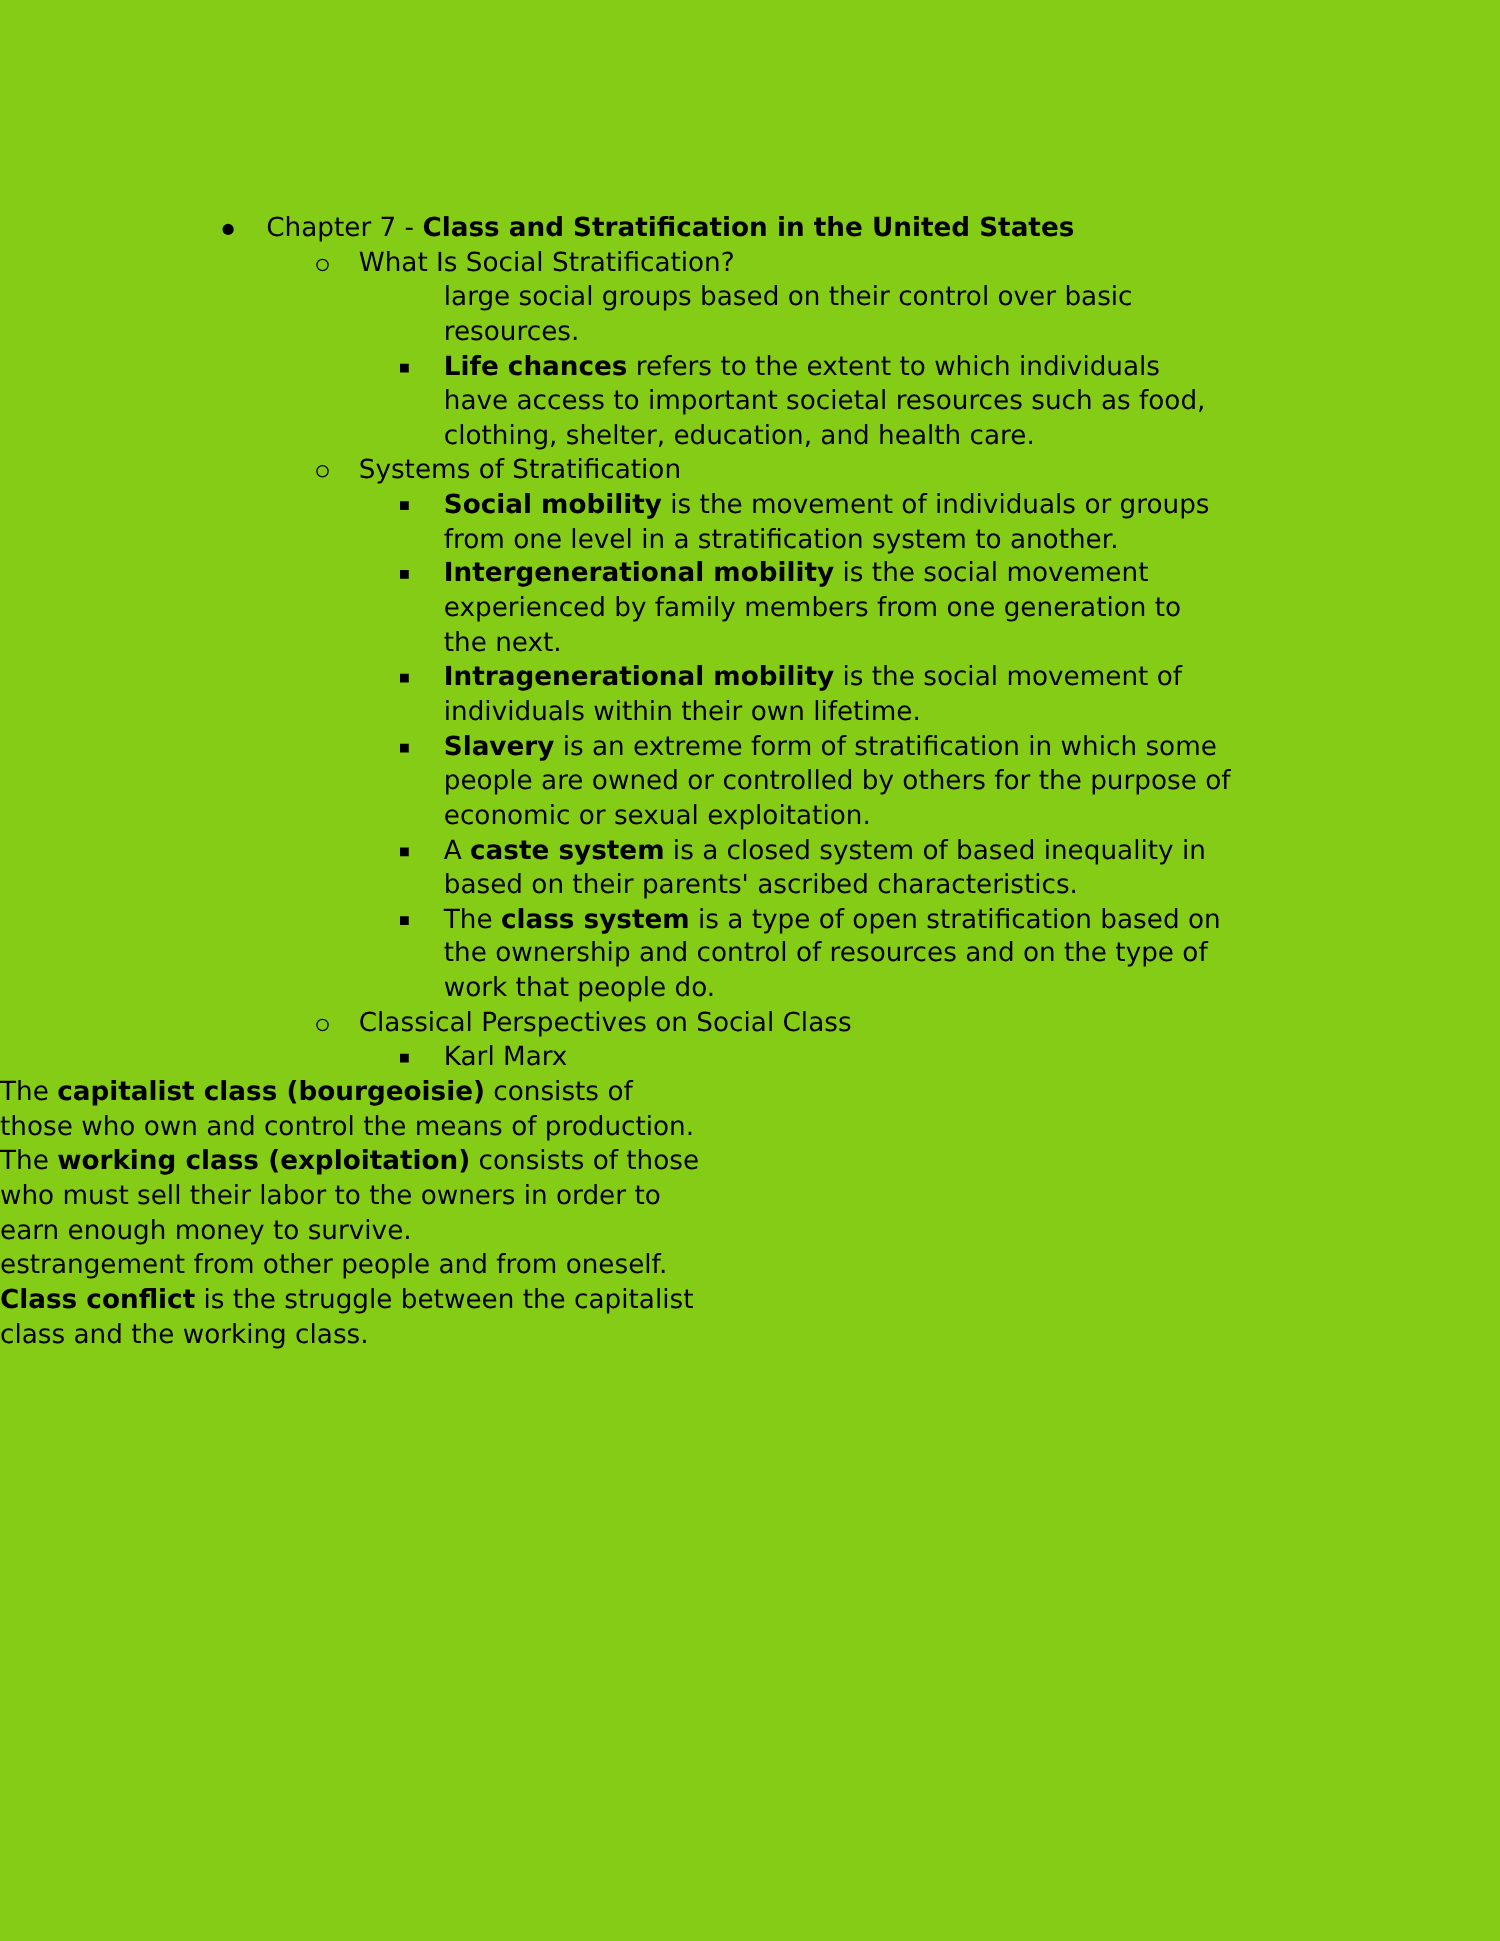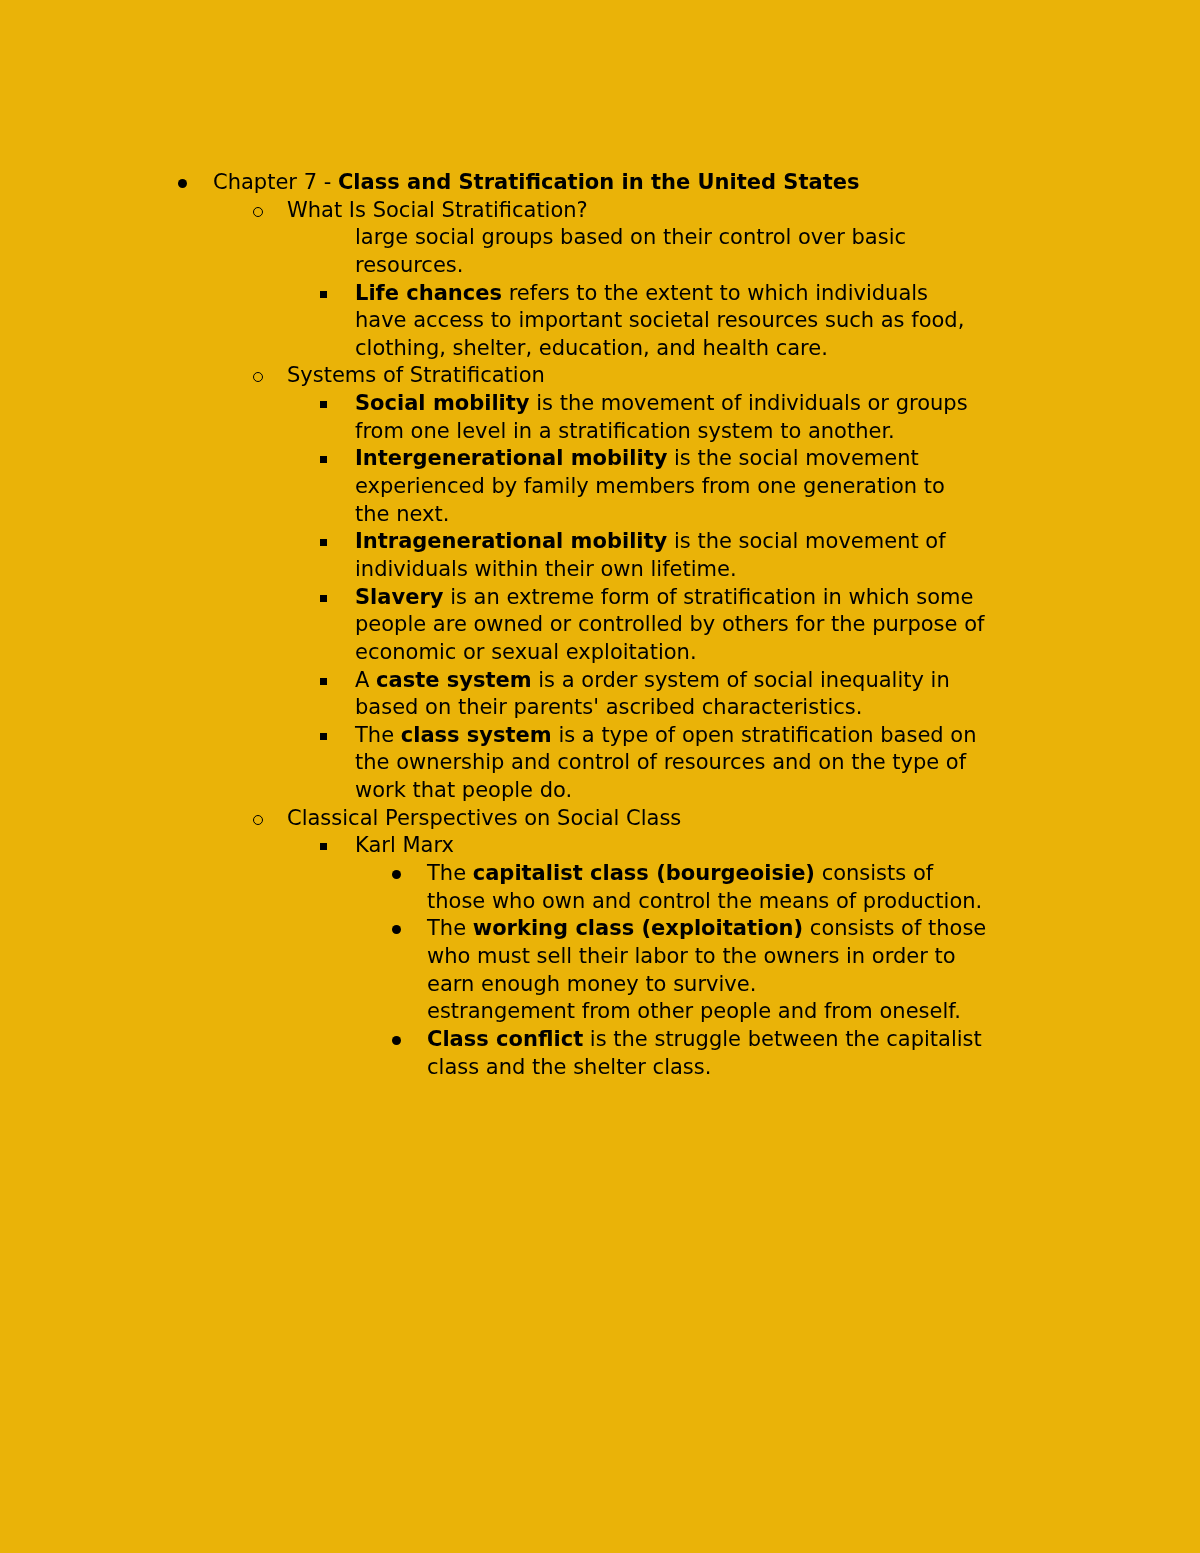--- a/index.html
+++ b/index.html
@@ -13,33 +13,33 @@
     color: #000000;
     font-family: "DejaVu Sans", "Liberation Sans", sans-serif;
     font-size: 21px;
     line-height: 27.65px;
     overflow: hidden;
     position: relative;
   }
   .page {
     position: absolute;
     inset: 0;
-    background: #eab308;
+    background: #84cc16;
   }
   .doc-list {
     position: absolute;
     top: 169px;
     left: 0;
     right: 0;
   }
   .item { position: relative; }
   .item.l1 { margin-left: 213px; }
   .item.l2 { margin-left: 287px; }
   .item.l3 { margin-left: 355px; }
-  .item.l4 { margin-left: 427px; }
+  .item.l4 { }
   .line {
     position: relative;
     white-space: nowrap;
     height: 27.65px;
   }
   .bold { font-weight: bold; }
   .bullet {
     position: absolute;
     display: block;
   }
@@ -102,21 +102,21 @@
       <div class="item l3">
         <div class="line"><span class="bullet bsquare"></span><span class="bold">Intragenerational mobility</span><span> is the social movement of</span></div>
         <div class="line"><span>individuals within their own lifetime.</span></div>
       </div>
       <div class="item l3">
         <div class="line"><span class="bullet bsquare"></span><span class="bold">Slavery</span><span> is an extreme form of stratification in which some</span></div>
         <div class="line"><span>people are owned or controlled by others for the purpose of</span></div>
         <div class="line"><span>economic or sexual exploitation.</span></div>
       </div>
       <div class="item l3">
-        <div class="line"><span class="bullet bsquare"></span><span>A </span><span class="bold">caste system</span><span> is a order system of social inequality in</span></div>
+        <div class="line"><span class="bullet bsquare"></span><span>A </span><span class="bold">caste system</span><span> is a closed system of based inequality in</span></div>
         <div class="line"><span>based on their parents' ascribed characteristics.</span></div>
       </div>
       <div class="item l3">
         <div class="line"><span class="bullet bsquare"></span><span>The </span><span class="bold">class system</span><span> is a type of open stratification based on</span></div>
         <div class="line"><span>the ownership and control of resources and on the type of</span></div>
         <div class="line"><span>work that people do.</span></div>
       </div>
       <div class="item l2">
         <div class="line"><span class="bullet bcircle"></span><span>Classical Perspectives on Social Class</span></div>
       </div>
@@ -130,16 +130,16 @@
       <div class="item l4">
         <div class="line"><span class="bullet bdisc"></span><span>The </span><span class="bold">working class (exploitation)</span><span> consists of those</span></div>
         <div class="line"><span>who must sell their labor to the owners in order to</span></div>
         <div class="line"><span>earn enough money to survive.</span></div>
       </div>
       <div class="item l4">
         <div class="line"><span>estrangement from other people and from oneself.</span></div>
       </div>
       <div class="item l4">
         <div class="line"><span class="bullet bdisc"></span><span class="bold">Class conflict</span><span> is the struggle between the capitalist</span></div>
-        <div class="line"><span>class and the shelter class.</span></div>
+        <div class="line"><span>class and the working class.</span></div>
       </div>
     </div>
 </div>
 
 </body></html>

